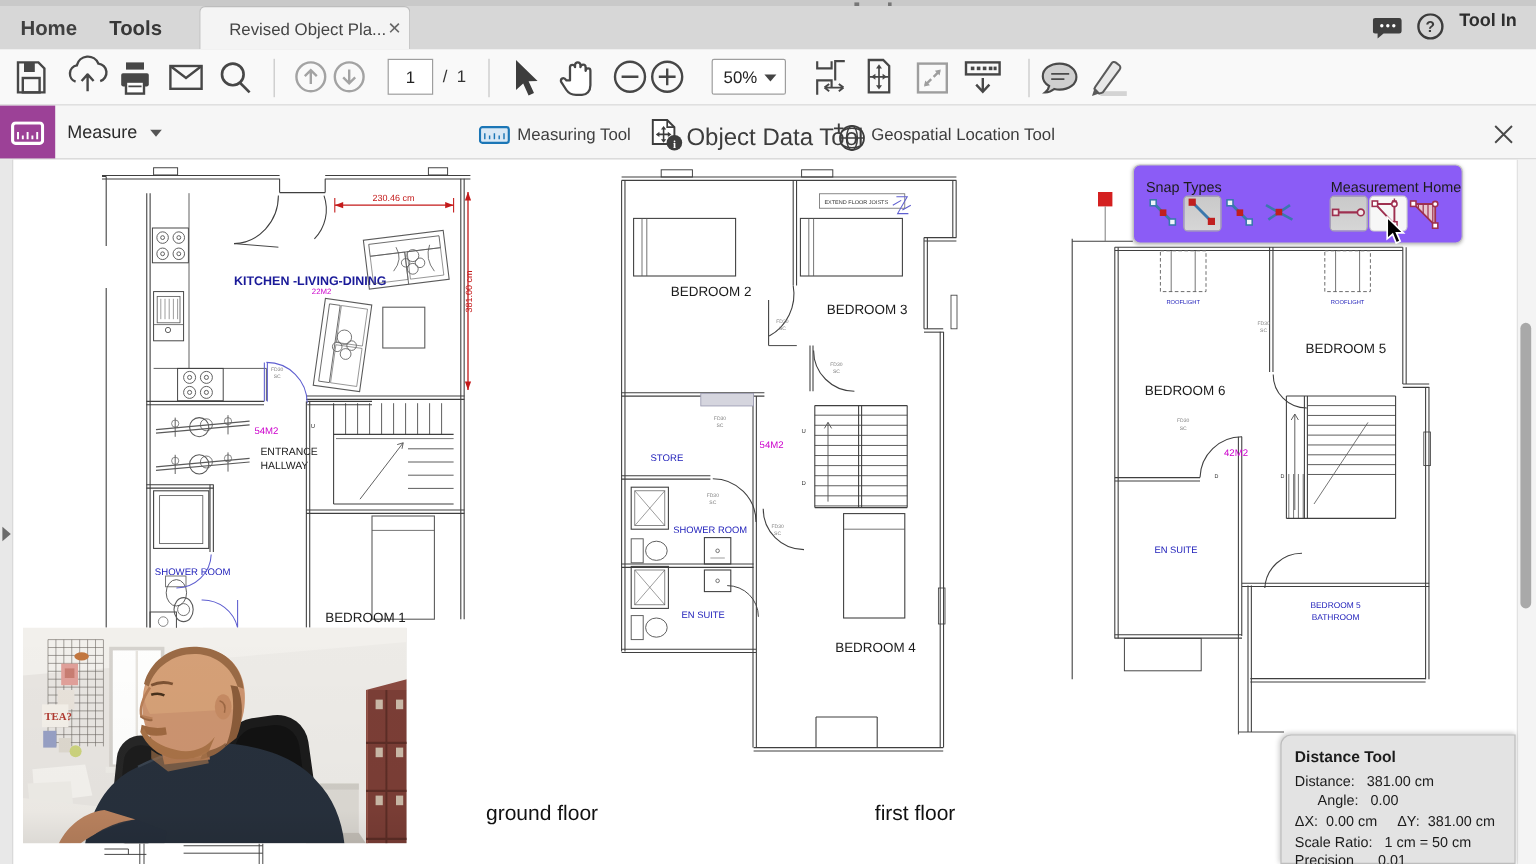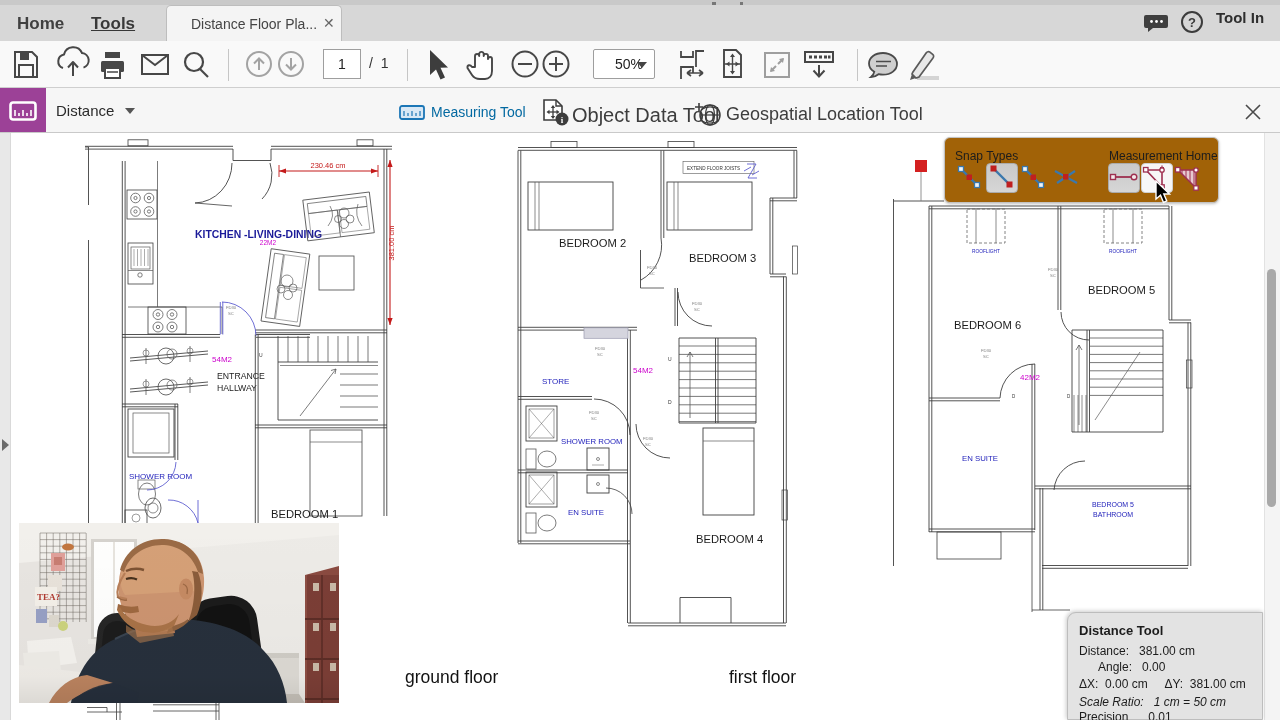--- a/index.html
+++ b/index.html
@@ -13,35 +13,35 @@
           border:1px solid #bdbdbd;border-bottom:none;border-radius:5px 5px 0 0;box-sizing:border-box;}
   #doctab span{position:absolute;left:24px;top:10px;font-size:14px;color:#454545;}
   #doctab .x{left:156px;top:9px;font-size:14px;color:#666;}
   #signin{left:1216px;top:9px;font-size:15px;font-weight:bold;color:#2e2e2e;}
   #toolbar{left:0;top:41px;width:1280px;height:47px;background:#f9f9f9;border-bottom:1px solid #cfcfcf;box-sizing:border-box;}
   .sep{width:1px;height:32px;background:#c6c6c6;top:49px;}
   #pagebox{left:323px;top:49px;width:38px;height:30px;background:#fff;border:1px solid #9e9e9e;box-sizing:border-box;
            font-size:14px;color:#222;text-align:center;line-height:28px;}
   #pageof{left:369px;top:55px;font-size:14px;color:#333;}
   #zoombox{left:593px;top:49px;width:62px;height:30px;background:#fff;border:1px solid #9e9e9e;box-sizing:border-box;border-radius:2px;}
-  #zoombox span{position:absolute;left:9px;top:6px;font-size:14px;color:#222;margin-left:12px;}
+  #zoombox span{position:absolute;left:9px;top:6px;font-size:14px;color:#222;}
   
   #measurebar{left:0;top:88px;width:1280px;height:45px;background:#f6f6f6;border-bottom:1px solid #c9c9c9;box-sizing:border-box;}
   #purpleblock{left:0;top:0;width:46px;height:44px;background:#9c4197;}
   #measurelbl{left:56px;top:102px;font-size:15px;color:#2b2b2b;}
-  #mt-label{left:431px;top:104px;font-size:14px;color:#0369a1;text-align:right;}
+  #mt-label{left:431px;top:104px;font-size:14px;color:#404040;text-align:right;}
   #od-label{left:572px;top:104px;font-size:20px;color:#3d3d3d;}
-  #geo-label{left:726px;top:104px;font-size:18px;color:#3d3d3d;}
+  #geo-label{left:726px;top:104px;font-size:14px;color:#3d3d3d;}
   
   #content{left:0;top:133px;width:1280px;height:587px;background:#ffffff;}
   #leftstrip{left:0;top:133px;width:11px;height:587px;background:#e8e8e8;border-right:1px solid #d9d9d9;box-sizing:border-box;}
   #scrolltrack{left:1264px;top:133px;width:16px;height:587px;background:#f4f4f4;border-left:1px solid #e2e2e2;box-sizing:border-box;}
   #scrollthumb{left:1267px;top:269px;width:9px;height:238px;background:#a9a9a9;border-radius:5px;}
   
-  #snappanel{left:944px;top:137px;width:275px;height:66px;background:#a16207;border:1px solid #c2c2c2;
+  #snappanel{left:944px;top:137px;width:275px;height:66px;background:#8b5cf6;border:1px solid #c2c2c2;
              border-radius:6px;box-sizing:border-box;box-shadow:0 1px 3px rgba(0,0,0,.25);}
   #snappanel .lbl{position:absolute;font-size:12px;color:#1c1c1c;top:11px;}
   .iconbtn{position:absolute;top:25px;width:32px;height:30px;border-radius:4px;}
   .pressed{background:linear-gradient(#c9c9c9,#d6d6d6);border:1px solid #ababab;box-sizing:border-box;}
   .hover{background:#f7f7f7;border:1px solid #cfcfcf;box-sizing:border-box;}
   
   #distpanel{left:1067px;top:612px;width:196px;height:108px;background:#e3e3e3;border:1px solid #bdbdbd;
              border-radius:9px 0 0 0;box-sizing:border-box;box-shadow:-1px -1px 4px rgba(0,0,0,.2);
              font-size:12px;color:#1c1c1c;}
   #distpanel div{position:absolute;white-space:nowrap;}
@@ -52,23 +52,23 @@
 <body>
 
 <div class="abs" id="titlestrip"></div>
 <svg class="abs" style="left:700px;top:0;width:60px;height:5px" viewBox="0 0 60 5">
   <rect x="12" y="2" width="4" height="3" fill="#777"></rect>
     <rect x="40" y="2" width="3" height="3" fill="#777"></rect>
 </svg>
 
 <div class="abs" id="tabbar"></div>
 <div class="abs tabtxt" style="left:17px;top:14px;font-size:17px;font-weight:bold;color:#404040;">Home</div>
-<div class="abs tabtxt" style="left:91px;top:14px;font-size:17px;font-weight:bold;color:#383838;text-decoration:underline;">Tools</div>
+<div class="abs tabtxt" style="left:91px;top:14px;font-size:17px;font-weight:bold;color:#383838;">Tools</div>
 <div class="abs" id="doctab">
-    <span>Distance Floor Pla...</span>
+    <span>Revised Object Pla...</span>
     <span class="x" style="position:absolute;">✕</span>
   </div>
 <svg class="abs" style="left:1144px;top:11px;width:66px;height:24px" viewBox="0 0 66 24">
   <path d="M2 4 h20 a2 2 0 0 1 2 2 v9 a2 2 0 0 1 -2 2 h-13 l-5 4 v-4 h-2 a2 2 0 0 1 -2 -2 v-9 a2 2 0 0 1 2-2 z" fill="#3f3f3f"></path>
   <circle cx="7.5" cy="10.5" r="1.4" fill="#fff"></circle>
     <circle cx="12.5" cy="10.5" r="1.4" fill="#fff"></circle>
     <circle cx="17.5" cy="10.5" r="1.4" fill="#fff"></circle>
   <circle cx="48" cy="11" r="10" fill="none" stroke="#3c3c3c" stroke-width="2"></circle>
   <text x="48" y="16" font-size="13" font-weight="bold" fill="#3c3c3c" text-anchor="middle" font-family="Liberation Sans">?</text>
 </svg>
@@ -188,21 +188,21 @@
 <svg class="abs" style="left:9px;top:101px;width:28px;height:20px" viewBox="0 0 28 20">
   <rect x="1.5" y="1.5" width="25" height="17" rx="2.5" fill="none" stroke="#fff" stroke-width="2.6"></rect>
   <g stroke="#fff" stroke-width="1.6">
     <line x1="6" y1="15" x2="6" y2="9"></line>
       <line x1="10" y1="15" x2="10" y2="12"></line>
     <line x1="14" y1="15" x2="14" y2="9"></line>
       <line x1="18" y1="15" x2="18" y2="12"></line>
       <line x1="22" y1="15" x2="22" y2="9"></line>
   </g>
 </svg>
-<div class="abs" id="measurelbl">Distance</div>
+<div class="abs" id="measurelbl">Measure</div>
 <svg class="abs" style="left:125px;top:108px;width:10px;height:7px" viewBox="0 0 10 7">
     <path d="M0 0 L5 6 L10 0 z" fill="#555"></path>
   </svg>
 <svg class="abs" style="left:399px;top:103px;width:26px;height:19px" viewBox="0 0 26 19">
   <rect x="1" y="3" width="24" height="13" rx="2" fill="#d9e8f5" stroke="#1b76b6" stroke-width="1.8"></rect>
   <g stroke="#1b76b6" stroke-width="1.2">
     <line x1="5" y1="13" x2="5" y2="8"></line>
       <line x1="9" y1="13" x2="9" y2="10"></line>
       <line x1="13" y1="13" x2="13" y2="8"></line>
     <line x1="17" y1="13" x2="17" y2="10"></line>
@@ -751,19 +751,19 @@
     <circle cx="252" cy="33" r="2.2" fill="#fff" stroke-width="1.3"></circle>
     <rect x="249.8" y="48.8" width="4.4" height="4.4" fill="#fff" stroke-width="1.3"></rect>
   </g>
 </svg>
 
 <div class="abs" id="distpanel">
   <div style="left:11px;top:10px;font-size:13px;font-weight:bold;">Distance Tool</div>
   <div style="left:11px;top:31px;">Distance: &nbsp; 381.00 cm</div>
   <div style="left:30px;top:47px;">Angle: &nbsp; 0.00</div>
   <div style="left:11px;top:64px;">ΔX: &nbsp;0.00 cm &nbsp; &nbsp; ΔY: &nbsp;381.00 cm</div>
-  <div style="left:11px;top:82px;font-style:italic;">Scale Ratio: &nbsp; 1 cm = 50 cm</div>
+  <div style="left:11px;top:82px;">Scale Ratio: &nbsp; 1 cm = 50 cm</div>
   <div style="left:11px;top:97px;">Precision &nbsp; &nbsp; &nbsp;0.01</div>
 </div>
 
 <svg class="abs" style="left:1152px;top:180px;width:20px;height:26px" viewBox="0 0 20 26">
   <path d="M4 1 L4 19 L8.5 15.2 L11.5 22.5 L14.8 21 L11.8 14 L17.5 14 Z" fill="#000" stroke="#fff" stroke-width="1.4"></path>
 </svg>
 
 </body></html>

